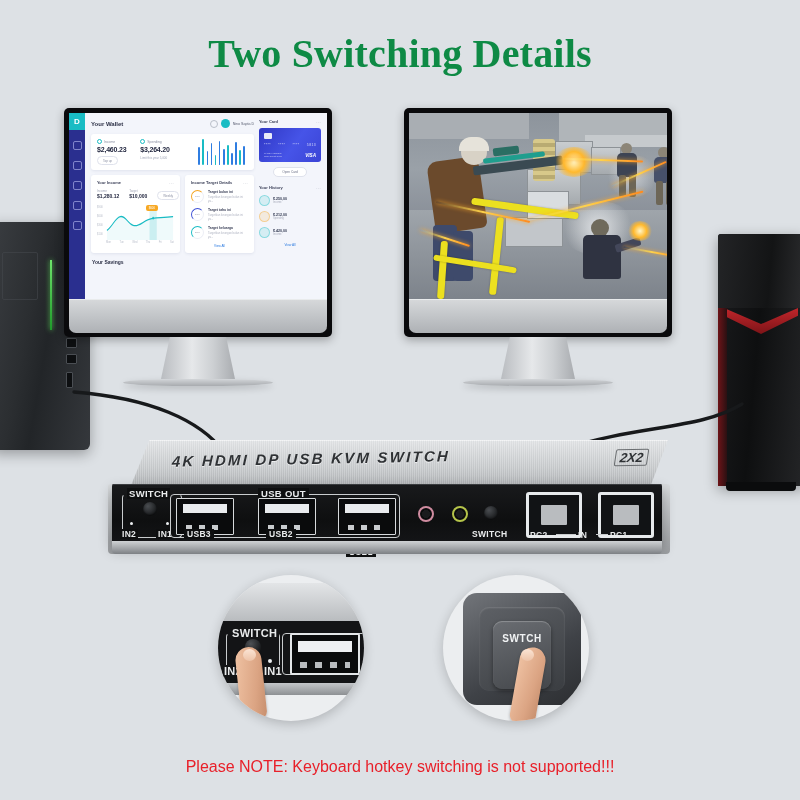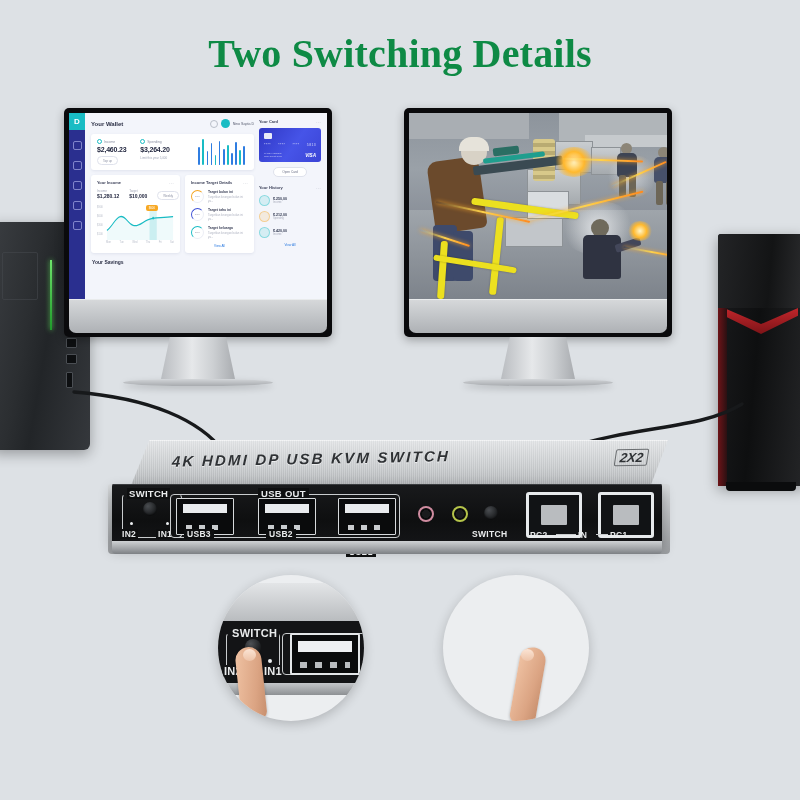--- a/index.html
+++ b/index.html
@@ -622,18 +622,26 @@
       <i></i>
         <b></b>
     </div>
     <div class="co-btn"></div>
     <div class="co-edge"></div>
     <div class="finger" style="left:20px;top:72px;height:74px;transform:rotate(-6deg);"></div>
     <div class="nail" style="left:25px;top:74px;"></div>
   </div>
 
   <div class="callout co-r">
+    <div class="co-remote">
+      <div class="co-remote-in"></div>
+      <div class="co-key">
+        <span>SWTCH</span>
+      </div>
+      <div class="co-tail"></div>
+    </div>
     <div class="finger" style="left:72px;top:72px;height:78px;transform:rotate(10deg);"></div>
     <div class="nail" style="left:78px;top:74px;"></div>
   </div>
 
+  <div class="note">Please NOTE: Keyboard hotkey switching is not supported!!!</div>
 
 </div>
 
 </body></html>

